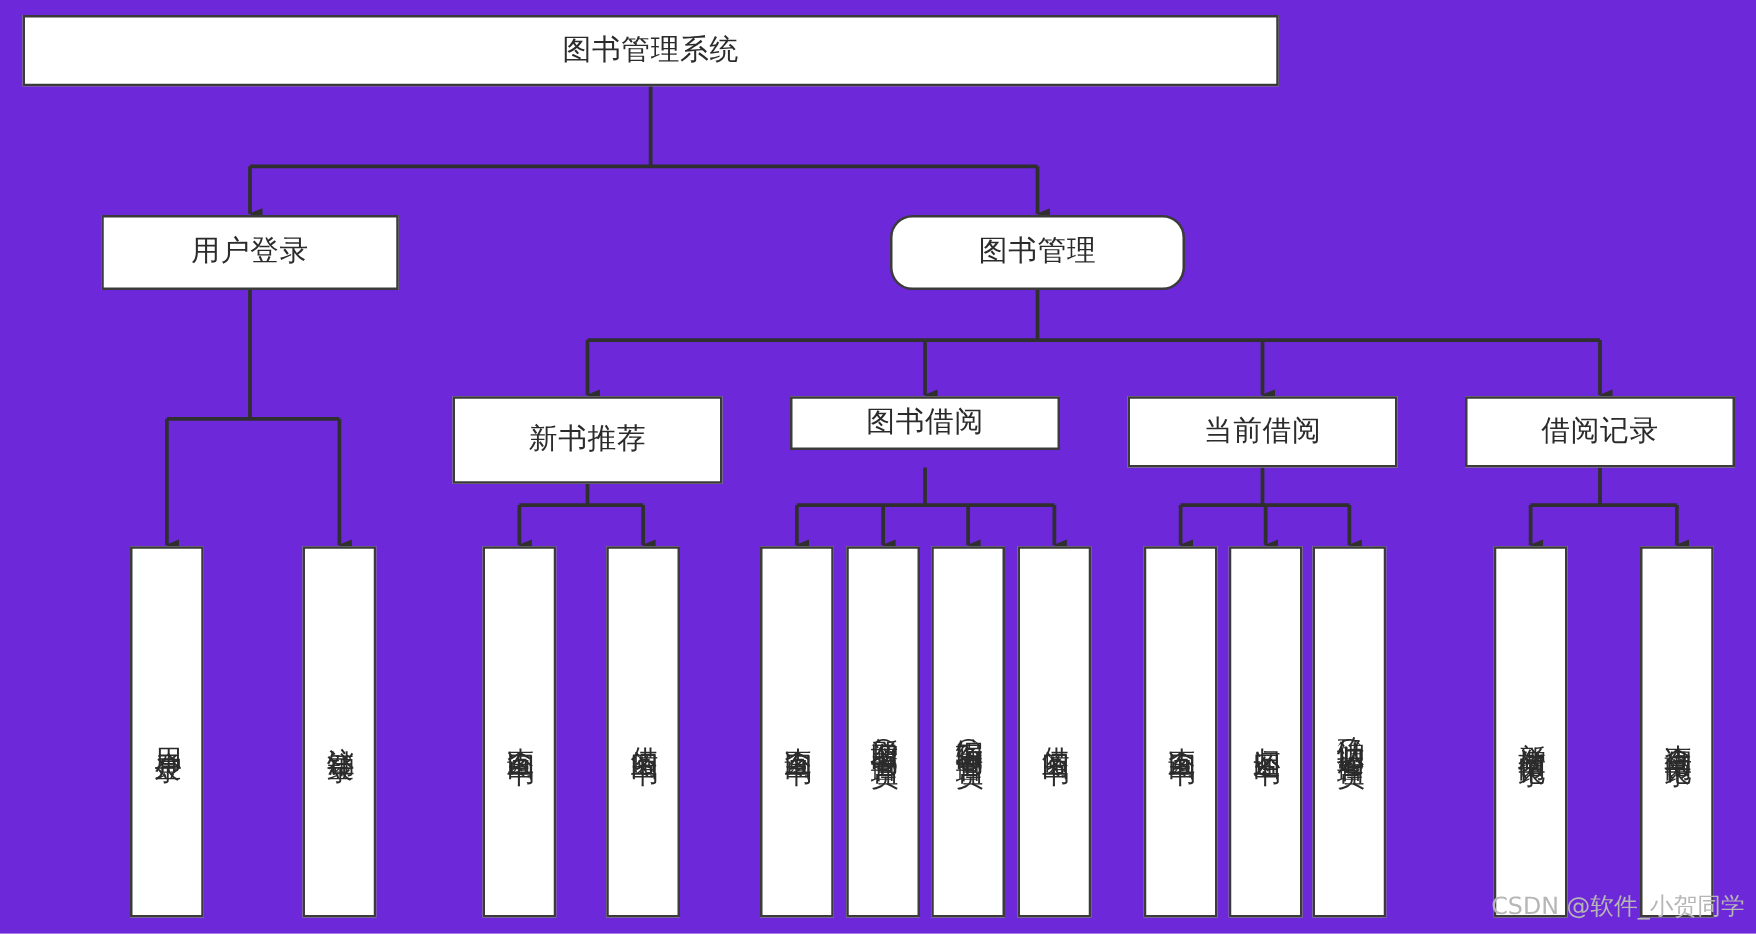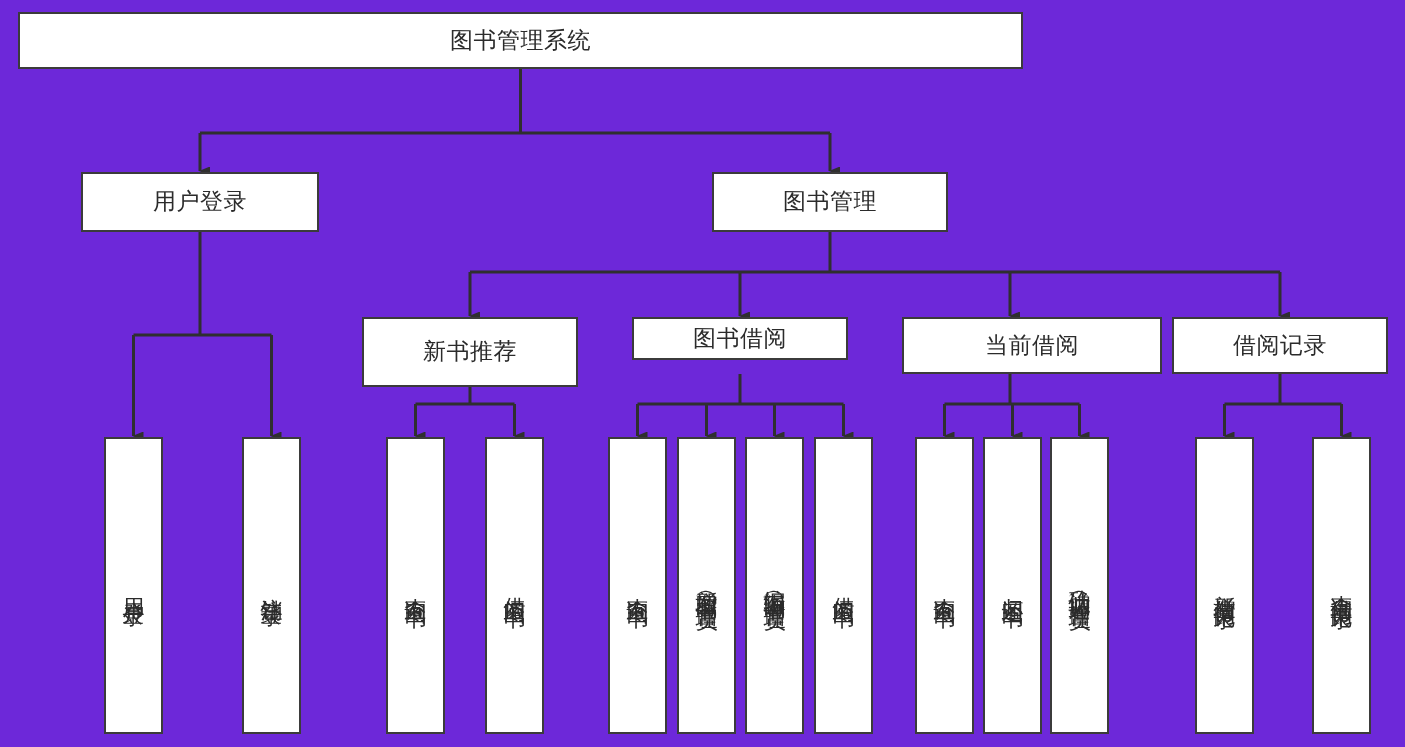--- a/index.html
+++ b/index.html
@@ -112,30 +112,30 @@
       </g>
   </svg>
 
   <div id="nodes-layer">
       <div class="node-box" style="left: 18px; top: 12px; width: 1005px; height: 57px;">
         <div class="node-label">图书管理系统</div>
       </div>
       <div class="node-box" style="left: 81px; top: 172px; width: 238px; height: 60px;">
         <div class="node-label">用户登录</div>
       </div>
-      <div class="node-box" style="left: 712px; top: 172px; width: 236px; height: 60px;">
+      <div class="node-box" style="left: 712px; top: 172px; width: 236px; height: 60px; border-radius: 18px;">
         <div class="node-label">图书管理</div>
       </div>
       <div class="node-box" style="left: 362px; top: 317px; width: 216px; height: 70px;">
         <div class="node-label">新书推荐</div>
       </div>
       <div class="node-box" style="left: 632px; top: 317px; width: 216px; height: 43px;">
         <div class="node-label">图书借阅</div>
       </div>
-      <div class="node-box" style="left: 902px; top: 317px; width: 260px; height: 57px;">
+      <div class="node-box" style="left: 902px; top: 317px; width: 216px; height: 57px;">
         <div class="node-label">当前借阅</div>
       </div>
       <div class="node-box" style="left: 1172px; top: 317px; width: 216px; height: 57px;">
         <div class="node-label">借阅记录</div>
       </div>
       <div class="node-box vertical" style="left: 104px; top: 437px; width: 59px; height: 297px;">
         <div class="node-label">用户登录</div>
       </div>
       <div class="node-box vertical" style="left: 242px; top: 437px; width: 59px; height: 297px;">
         <div class="node-label">注销登录</div>
@@ -168,14 +168,15 @@
         <div class="node-label">确认归还（管理员）</div>
       </div>
       <div class="node-box vertical" style="left: 1195px; top: 437px; width: 59px; height: 297px;">
         <div class="node-label">新增借阅记录</div>
       </div>
       <div class="node-box vertical" style="left: 1312px; top: 437px; width: 59px; height: 297px;">
         <div class="node-label">查询借阅记录</div>
       </div>
     </div>
 
+  <div class="watermark" style="left:1193px; top:712px;">CSDN @软件_小贺同学</div>
 
 </div>
 
 </body></html>

